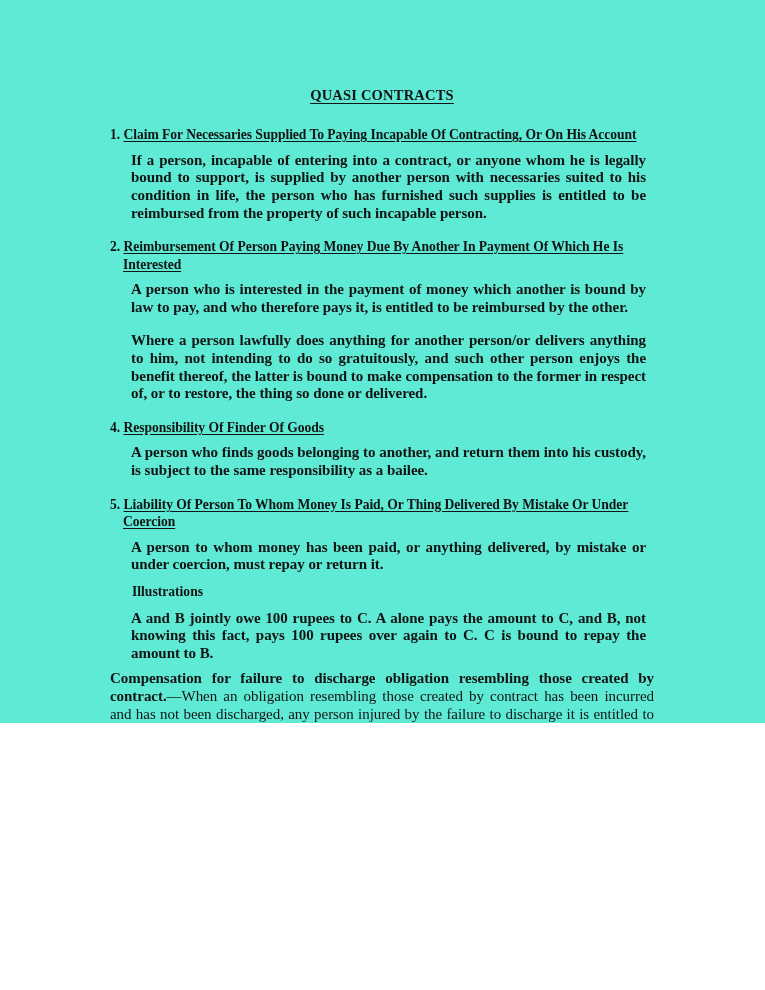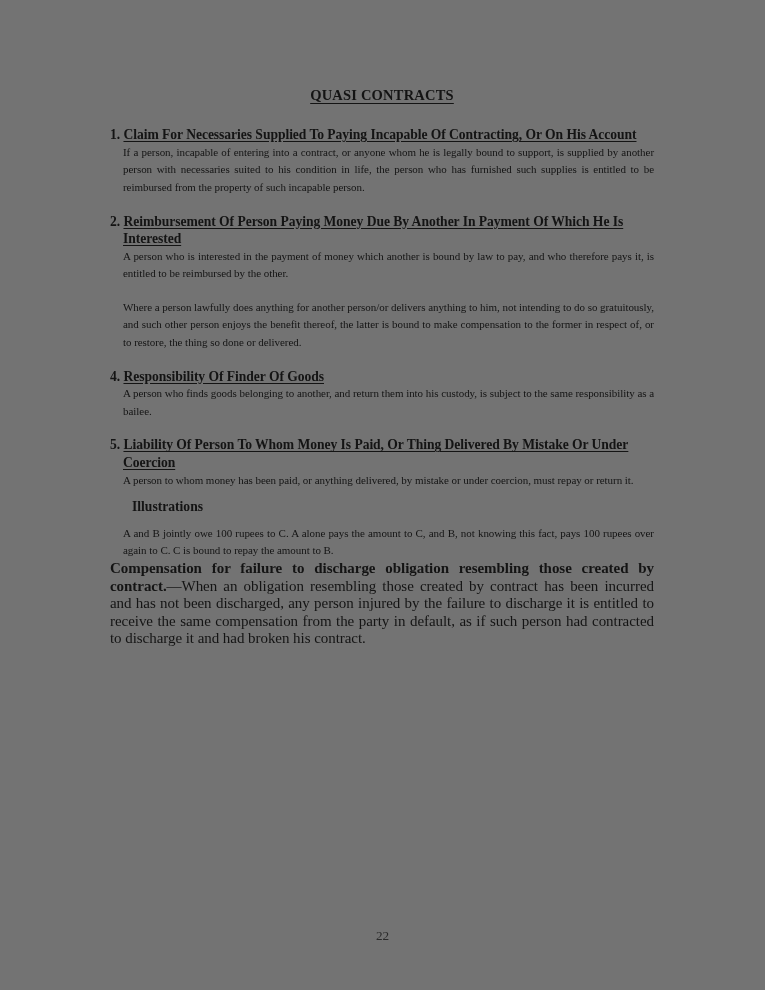--- a/index.html
+++ b/index.html
@@ -9,23 +9,23 @@
     background: #ffffff;
   }
   body {
     font-family: "Liberation Serif", "DejaVu Serif", serif;
     color: #141414;
     -webkit-font-smoothing: antialiased;
   }
   .page {
     position: relative;
     width: 765px;
-    height: 990px;
+    height: 723px;
     margin: 0 auto;
-    background: #737373;
+    background: #5eead4;
     overflow: hidden;
     box-sizing: border-box;
   }
   
   .content {
     position: absolute;
     left: 110px;
     top: 86px;
     width: 544px;
   }
@@ -55,27 +55,28 @@
   }
   .section-heading .num {
     font-weight: bold;
     text-decoration: none;
   }
   .section-heading .htext {
     text-decoration: underline;
     text-underline-offset: 2px;
   }
   .body-para {
-    font-size: 11px;
+    font-size: 15px;
     line-height: 17.6px;
     text-align: justify;
     text-justify: inter-word;
-    margin: 0;
+    margin: 8px;
     padding-left: 13px;
     letter-spacing: -0.05px;
+    font-weight: bold;
   }
   .sub-label {
     font-size: 13.6px;
     line-height: 17.6px;
     font-weight: bold;
     margin: 9px;
     padding-left: 13px;
   }
   .closing-para {
     font-size: 15px;

